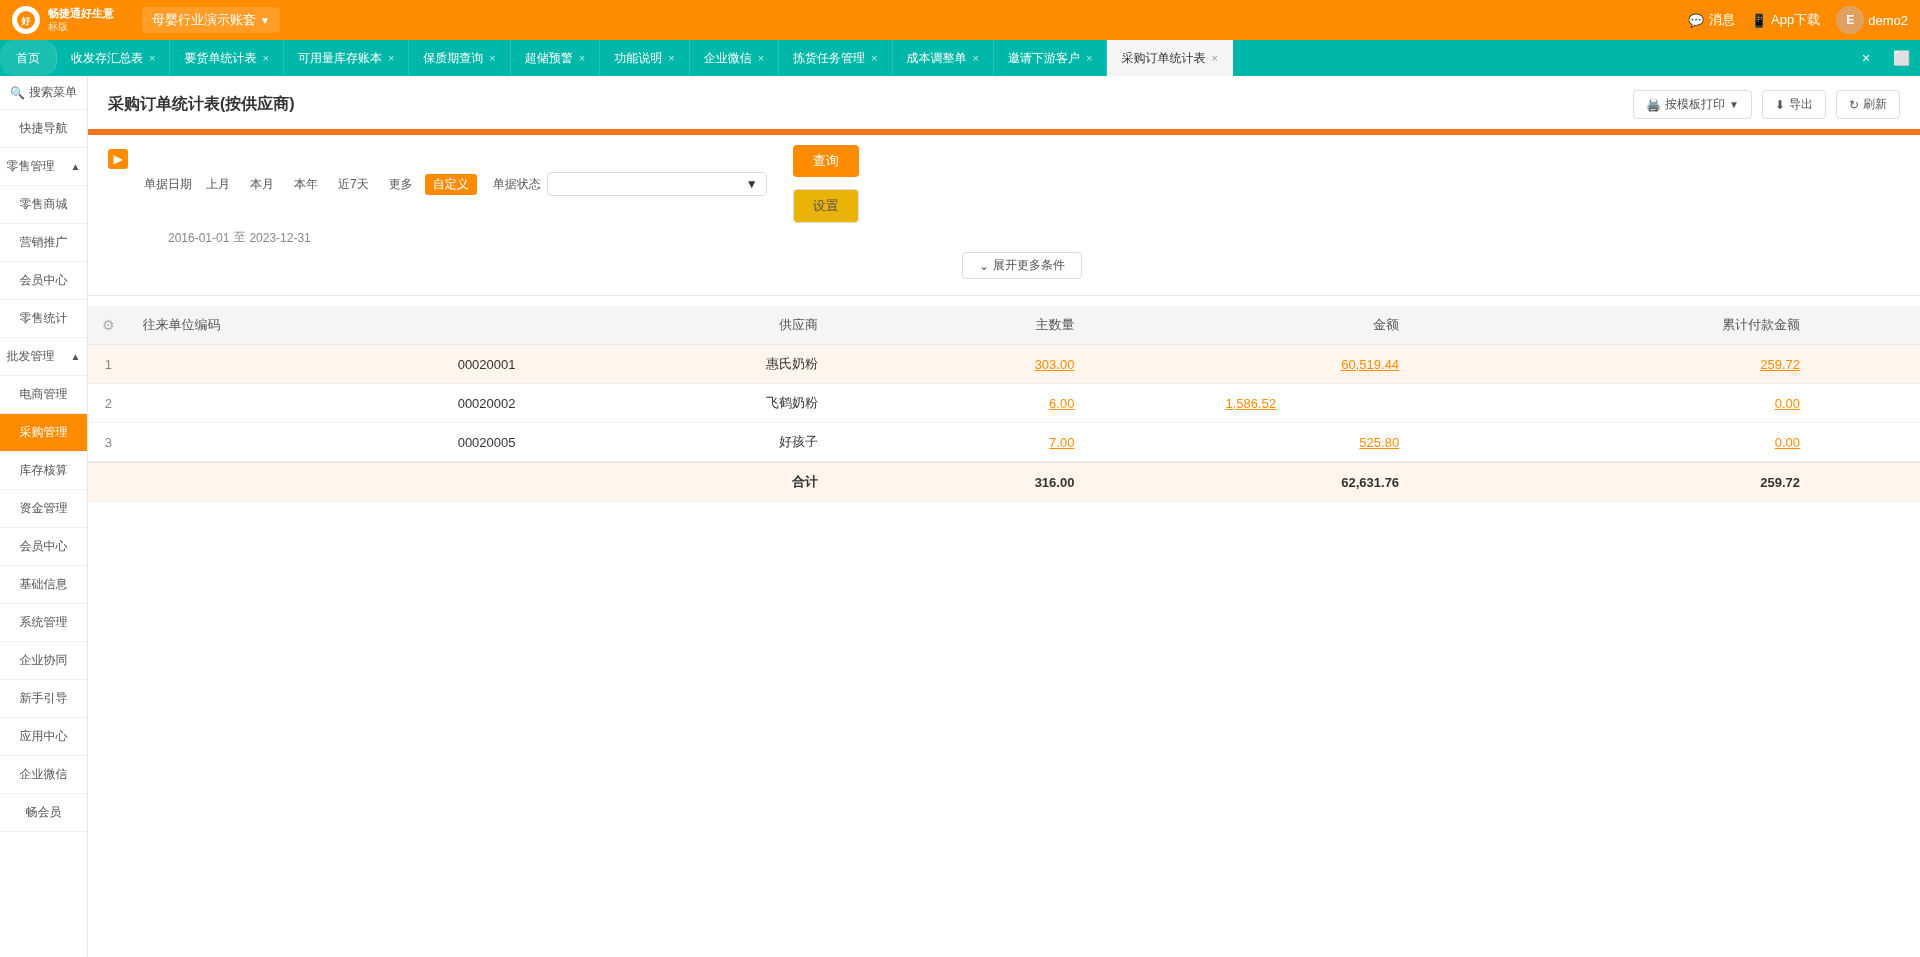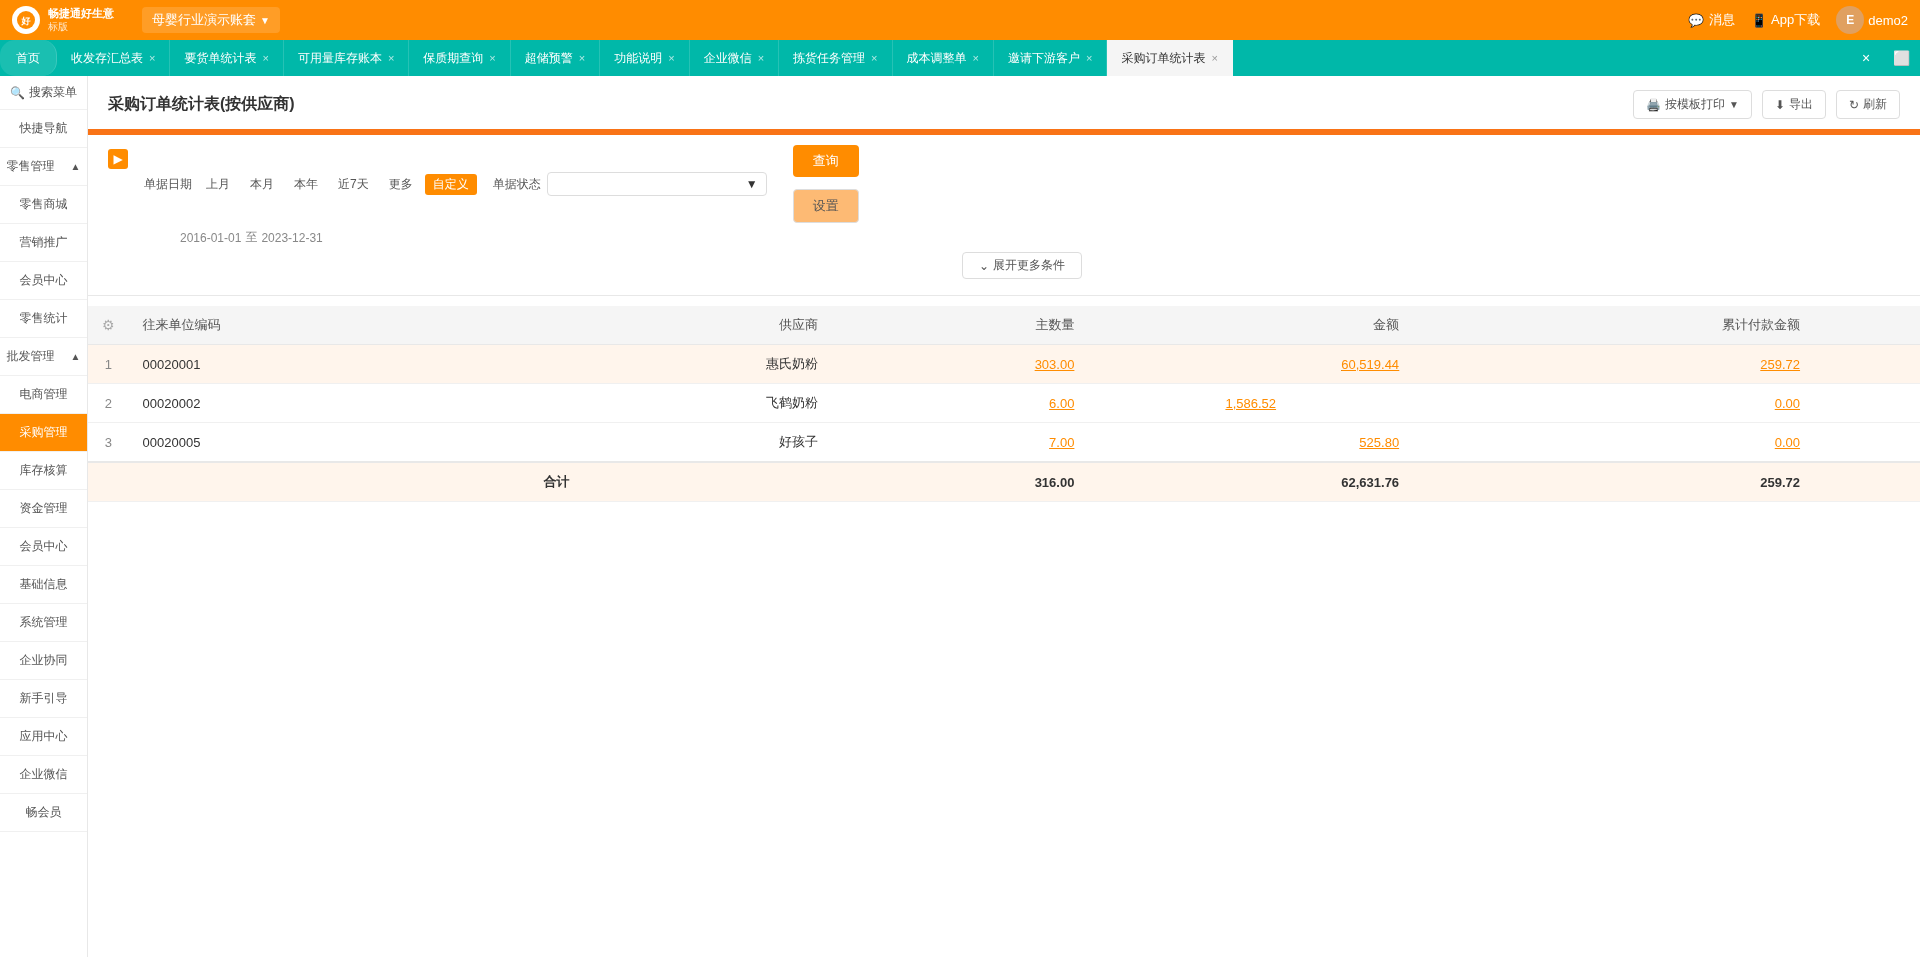--- a/index.html
+++ b/index.html
@@ -49,28 +49,28 @@
     .filter-item { display: flex; align-items: center; gap: 6px; font-size: 12px; }
     .filter-label { color: #555; white-space: nowrap; }
     .date-shortcuts { display: flex; gap: 4px; }
     .date-shortcut { padding: 2px 8px; border-radius: 3px; cursor: pointer; font-size: 12px; color: #555; }
     .date-tag-custom { background: #ff8c00; color: white; padding: 2px 8px; border-radius: 3px; font-size: 12px; cursor: pointer; }
     .filter-select { border: 1px solid #ddd; border-radius: 4px; padding: 4px 8px; font-size: 12px; min-width: 200px; display: flex; align-items: center; justify-content: space-between; cursor: pointer; background: white; }
     .filter-input { border: 1px solid #ddd; border-radius: 4px; padding: 4px 8px; font-size: 12px; min-width: 200px; background: white; }
     .expand-row { display: flex; justify-content: center; padding: 6px; }
     .expand-btn { display: flex; align-items: center; gap: 4px; cursor: pointer; font-size: 12px; color: #555; background: white; border: 1px solid #ddd; border-radius: 4px; padding: 4px 16px; }
     .btn-query { background: #ff8c00; color: white; border: none; border-radius: 4px; padding: 7px 20px; cursor: pointer; font-size: 13px; }
-    .btn-settings { background: #fdba74; color: #555; border: 1px solid #ddd; border-radius: 4px; padding: 7px 16px; cursor: pointer; font-size: 13px; margin-top: 6px; }
+    .btn-settings { background: #eab308; color: #555; border: 1px solid #ddd; border-radius: 4px; padding: 7px 16px; cursor: pointer; font-size: 13px; margin-top: 6px; }
 
     
     .table-container { flex: 1; overflow: auto; padding: 10px 0; background: white; margin: 0; }
     .data-table { width: 100%; border-collapse: collapse; }
     .data-table th { background: #f5f5f5; padding: 10px 14px; text-align: left; font-size: 13px; font-weight: normal; color: #555; border-bottom: 1px solid #e8e8e8; white-space: nowrap; }
     .data-table th:nth-child(3), .data-table th:nth-child(4), .data-table th:nth-child(5) { text-align: right; }
-    .data-table td { padding: 10px 14px; font-size: 13px; border-bottom: 1px solid #f0f0f0; }
+    .data-table td { padding: 10px 14px; font-size: 13px; border-bottom: 1px solid #f0f0f0; text-align: right; }
     .data-table td:nth-child(3), .data-table td:nth-child(4), .data-table td:nth-child(5) { text-align: right; }
     .data-table tr:first-child td { background: #fff5ec; }
     .data-table .link-text { color: #ff8c00; cursor: pointer; text-decoration: underline; }
     .th-checkbox { width: 30px; text-align: center !important; }
     .settings-icon { color: #aaa; cursor: pointer; font-size: 14px; }
 
     
     .table-footer { background: #fff5ec; border-top: 2px solid #e8e8e8; }
     .table-footer td { padding: 10px 14px; font-size: 13px; font-weight: bold; }
     .table-footer td:nth-child(3), .table-footer td:nth-child(4), .table-footer td:nth-child(5) { text-align: right; }
@@ -288,21 +288,21 @@
 
 
             <div class="right-actions">
               <button class="btn-query">查询</button>
               <button class="btn-settings">设置</button>
             </div>
           </div>
 
           <div style="margin-top:6px;display:flex;align-items:center;gap:4px;">
             <span style="width:20px;"></span>
-            <span style="font-size:12px;color:#888;margin-left:12px;">2016-01-01</span>
+            <span style="font-size:12px;color:#888;">2016-01-01</span>
             <span style="font-size:12px;color:#888;">至</span>
             <span style="font-size:12px;color:#888;">2023-12-31</span>
           </div>
 
           <div class="expand-row">
             <div class="expand-btn">
               <span>⌄</span>
               <span>展开更多条件</span>
             </div>
           </div>

